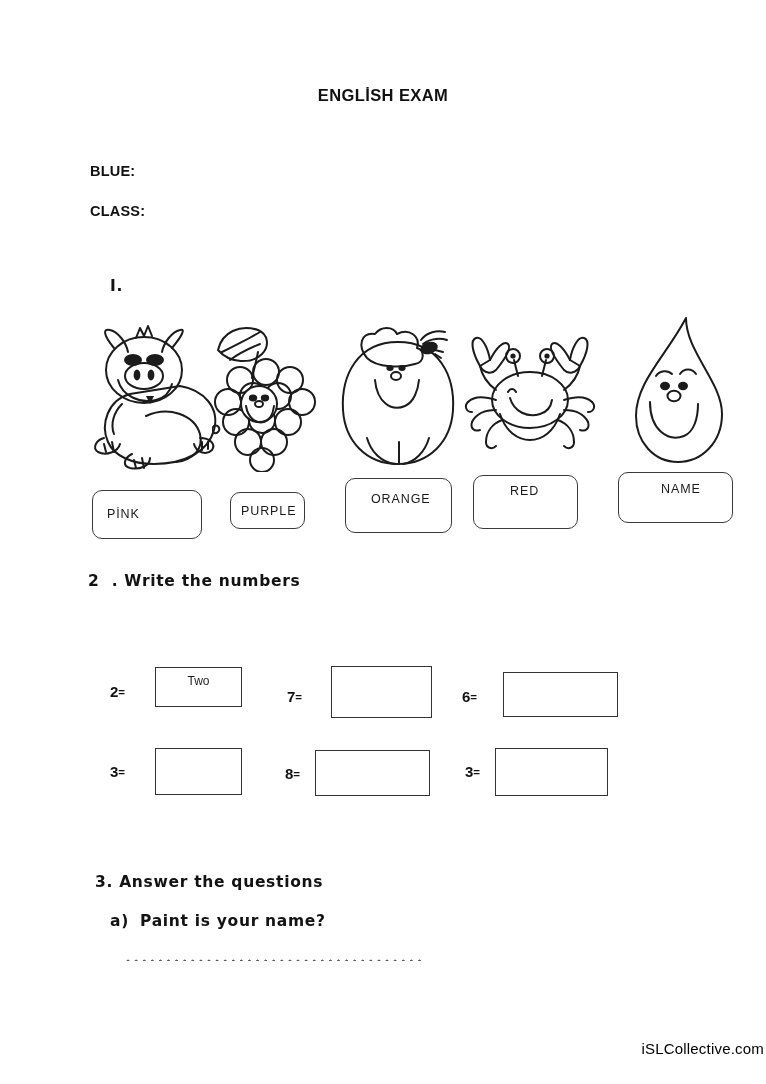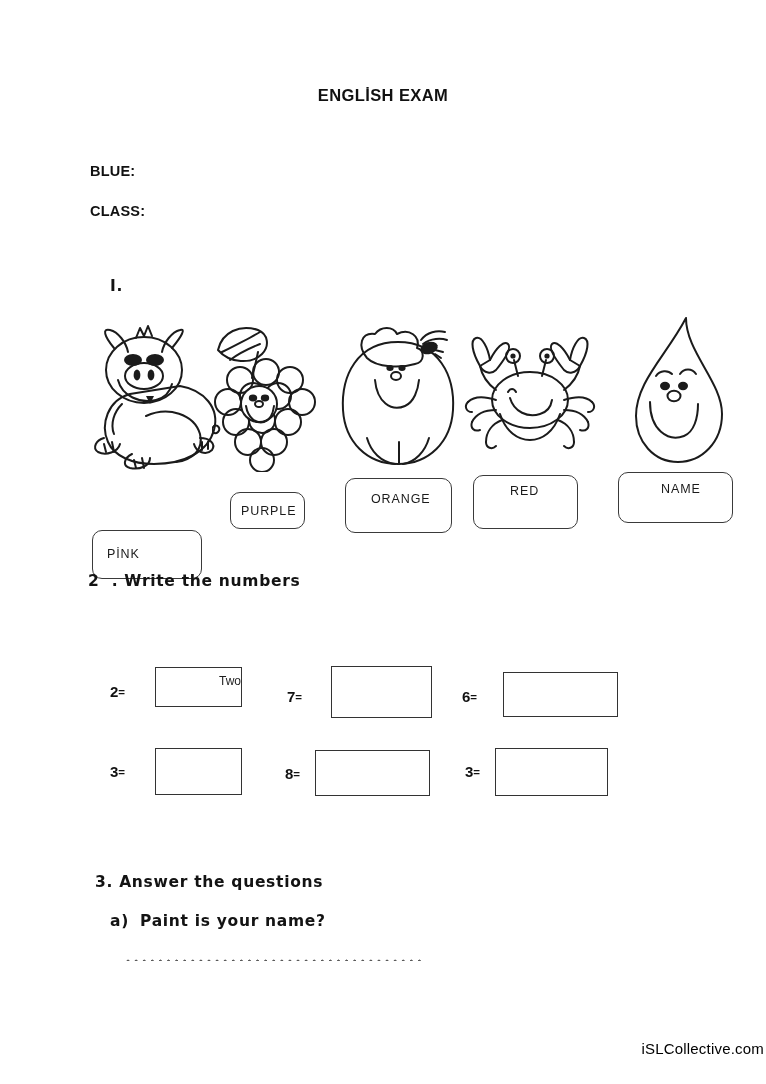--- a/index.html
+++ b/index.html
@@ -87,21 +87,21 @@
     position: absolute;
     box-sizing: border-box;
     border: 1.5px solid #333333;
     background: #ffffff;
   }
   .answer-box span {
     position: absolute;
     left: 0;
     right: 0;
     top: 6px;
-    text-align: right;
+    text-align: center;
     font-family: "Liberation Sans", sans-serif;
     font-size: 12px;
     color: #1d1d1d;
   }
 
   
   .dot-line {
     position: absolute;
     height: 3px;
     background-image: radial-gradient(circle, #5a5a5a 0.9px, rgba(0,0,0,0) 1.1px);
@@ -281,21 +281,21 @@
 
       <ellipse cx="35" cy="74" rx="5" ry="4.2" fill="#1b1b1b" stroke="none"></ellipse>
       <ellipse cx="53" cy="74" rx="5" ry="4.2" fill="#1b1b1b" stroke="none"></ellipse>
 
       <ellipse cx="44" cy="84" rx="6.5" ry="5.2"></ellipse>
 
       <path d="M20 90 C20 118 38 130 54 124 C64 120 68 106 68 92"></path>
     </svg>
   </div>
 
-  <div class="color-box" style="left:92px; top:490px; width:110px; height:49px;margin-top:40px;">
+  <div class="color-box" style="left:92px; top:490px; width:110px; height:49px;">
     <span style="left:14px; top:16px;">PİNK</span>
   </div>
 
   <div class="color-box" style="left:230px; top:492px; width:75px; height:37px;">
     <span style="left:10px; top:11px;">PURPLE</span>
   </div>
 
   <div class="color-box" style="left:473px; top:475px; width:105px; height:54px;">
     <span style="left:36px; top:8px;">RED</span>
   </div>

